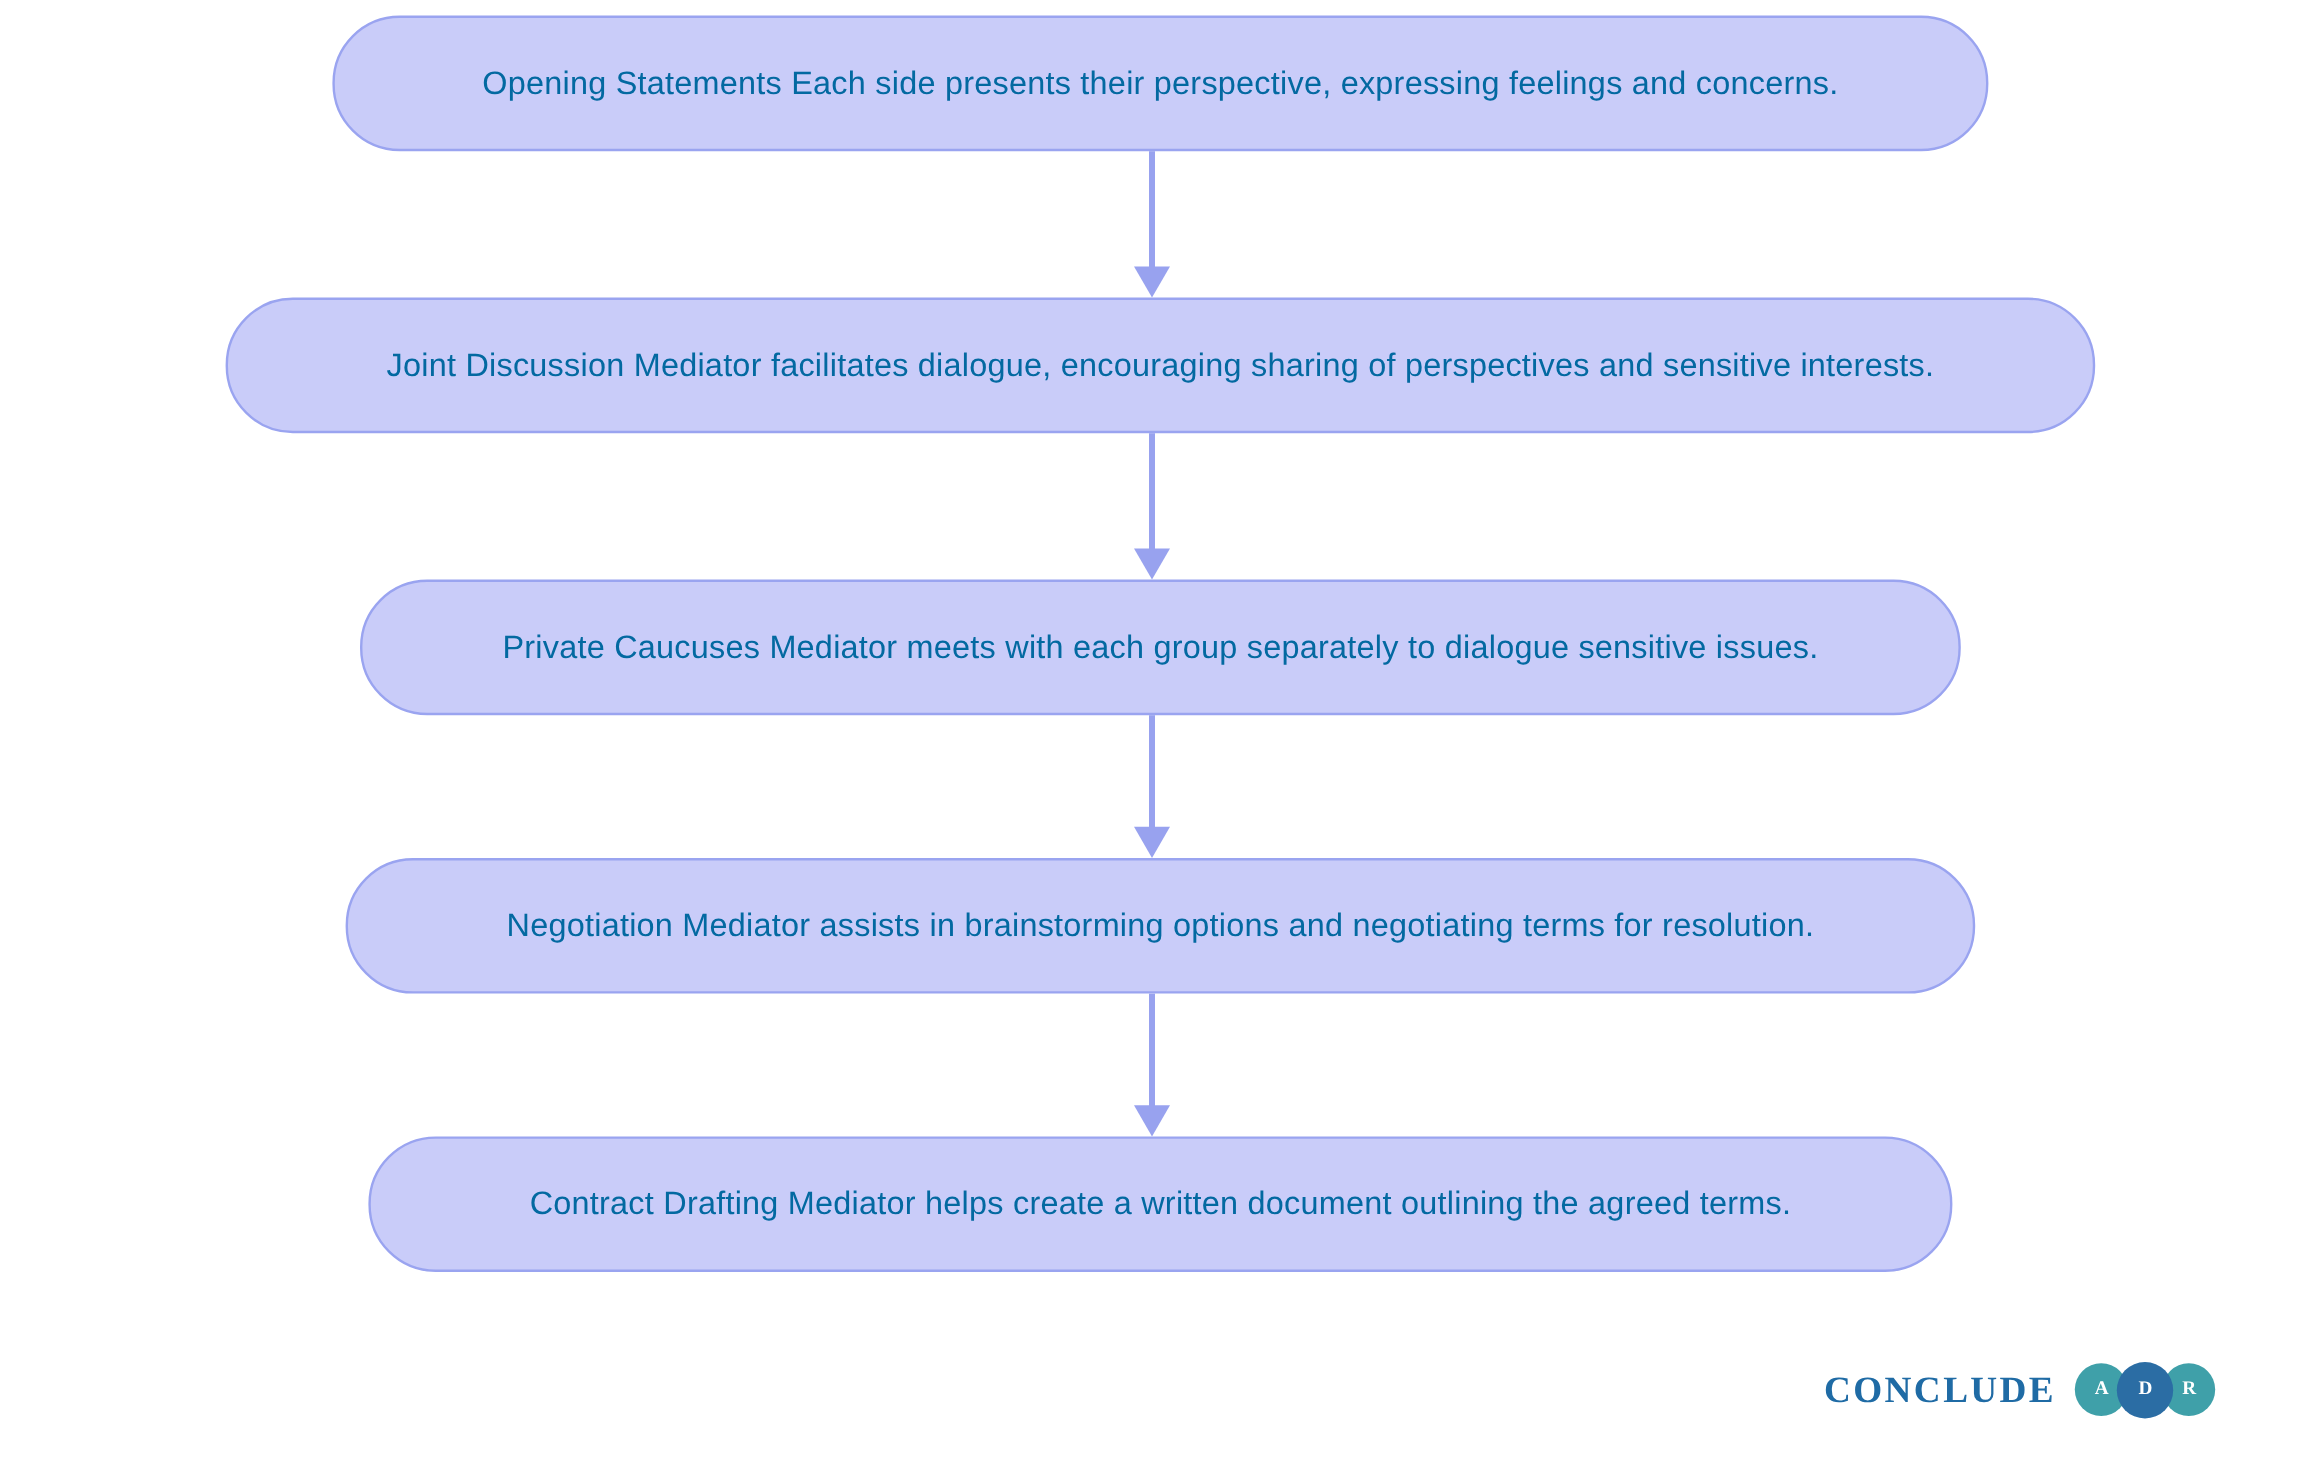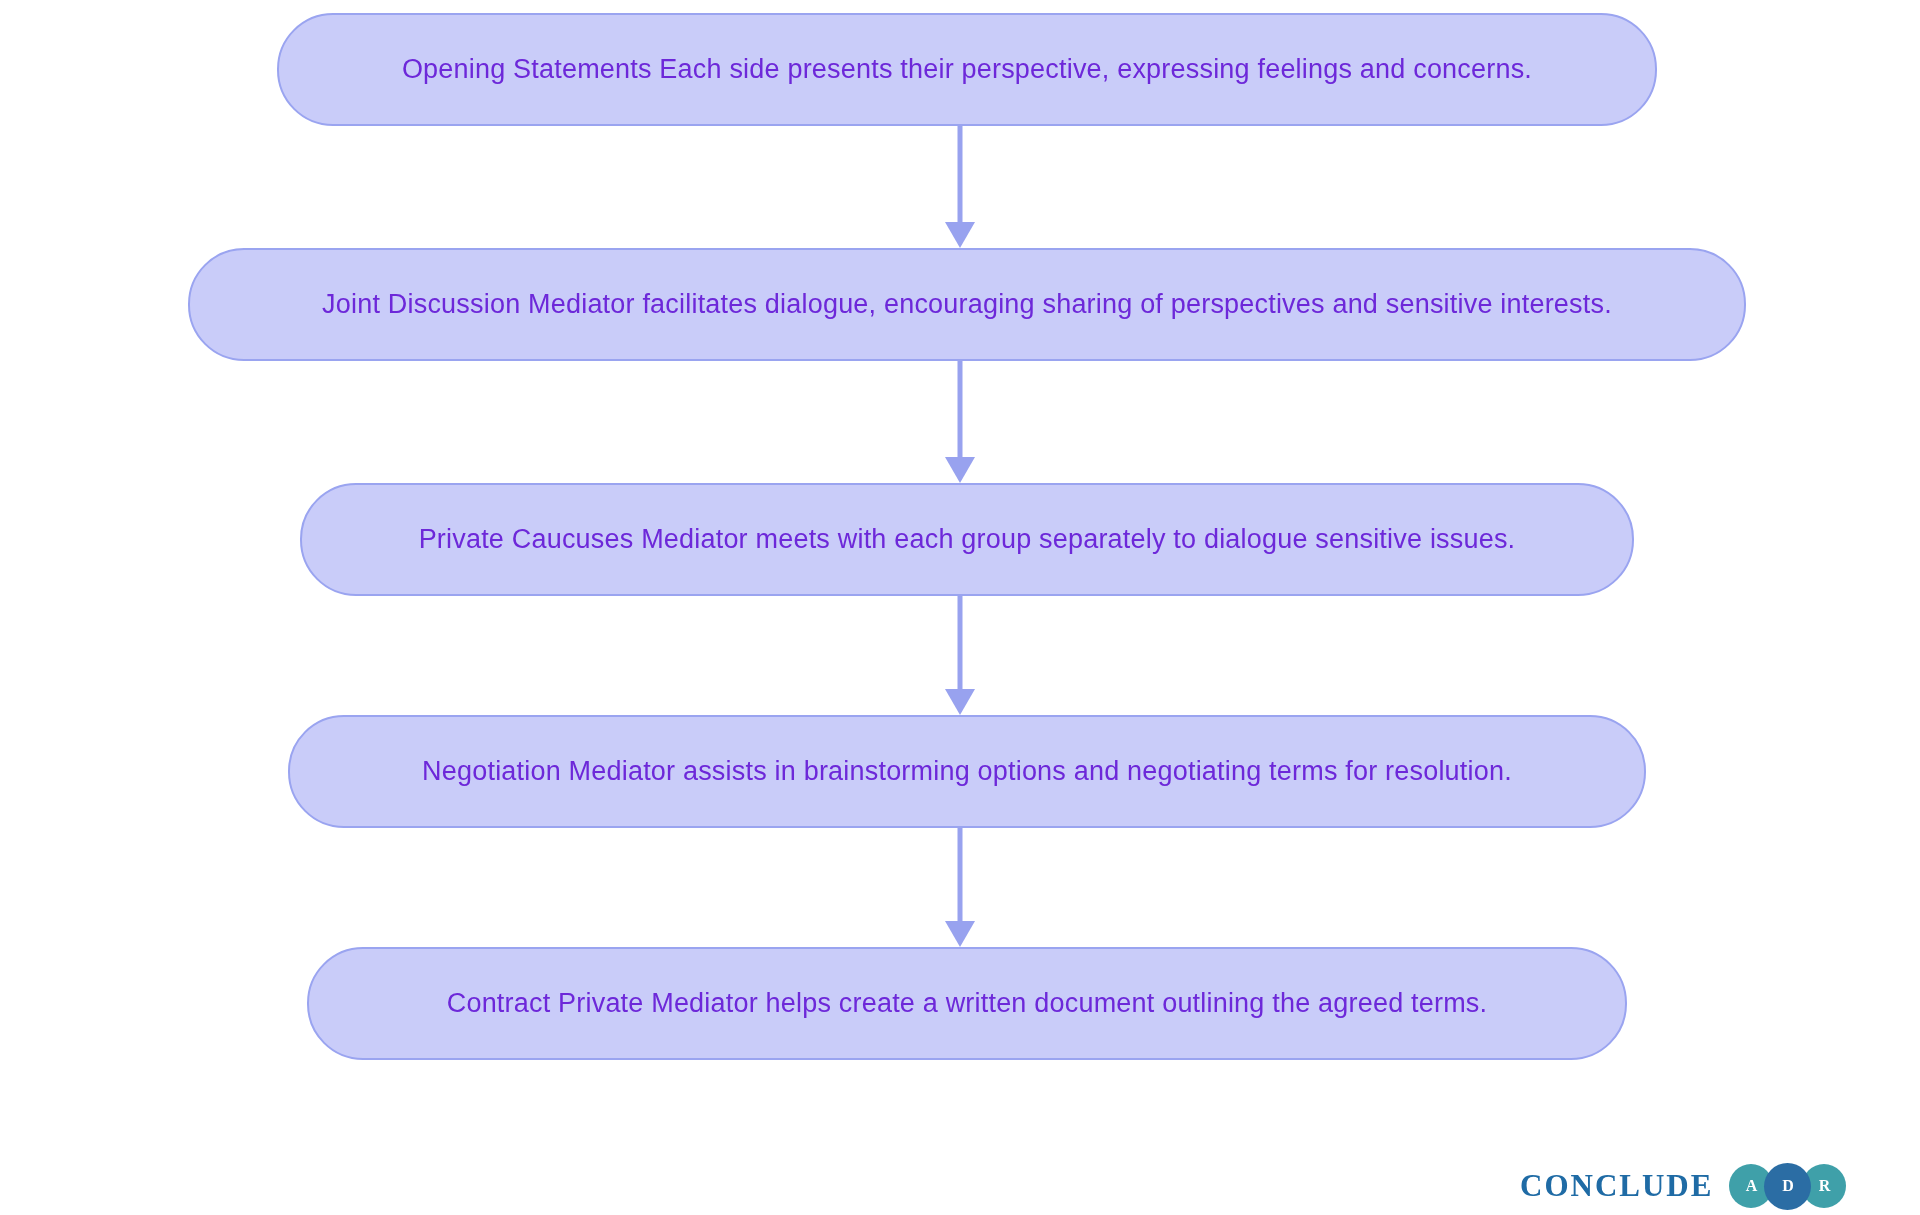--- a/index.html
+++ b/index.html
@@ -20,21 +20,21 @@
   .step {
     position: absolute;
     height: 113px;
     background: #c9ccf9;
     border: 2.5px solid #9aa4f0;
     border-radius: 56px;
     box-sizing: border-box;
     display: flex;
     align-items: center;
     justify-content: center;
-    color: #6d28d9;
+    color: #0369a1;
     font-size: 27px;
     white-space: nowrap;
     letter-spacing: 0.2px;
   }
   .step-1 { top: 13px;  left: 277px; width: 1380px; }
   .step-2 { top: 248px; left: 188px; width: 1558px; }
   .step-3 { top: 483px; left: 300px; width: 1334px; }
   .step-4 { top: 715px; left: 288px; width: 1358px; align-items: center; }
   .step-5 { top: 947px; left: 307px; width: 1320px; }
 
@@ -69,21 +69,20 @@
   }
 
   
   .logo {
     position: absolute;
     top: 1132px;
     left: 1520px;
     height: 52px;
     display: flex;
     align-items: center;
-    margin-top: 28px;
   }
   .logo-wordmark {
     font-family: "Liberation Serif", serif;
     font-weight: bold;
     font-size: 31px;
     letter-spacing: 2px;
     color: #1f6ba5;
   }
   .logo-badges {
     display: flex;
@@ -150,21 +149,21 @@
   <div class="step step-4">
     <span>Negotiation Mediator assists in brainstorming options and negotiating terms for resolution.</span>
   </div>
 
   <div class="arrow arrow-4">
     <div class="arrow-line"></div>
     <div class="arrow-head"></div>
   </div>
 
   <div class="step step-5">
-    <span>Contract Private Mediator helps create a written document outlining the agreed terms.</span>
+    <span>Contract Drafting Mediator helps create a written document outlining the agreed terms.</span>
   </div>
 
   <div class="logo">
     <span class="logo-wordmark">CONCLUDE</span>
     <div class="logo-badges">
       <div class="badge badge-a">
         <span>A</span>
       </div>
       <div class="badge badge-d">
         <span>D</span>

